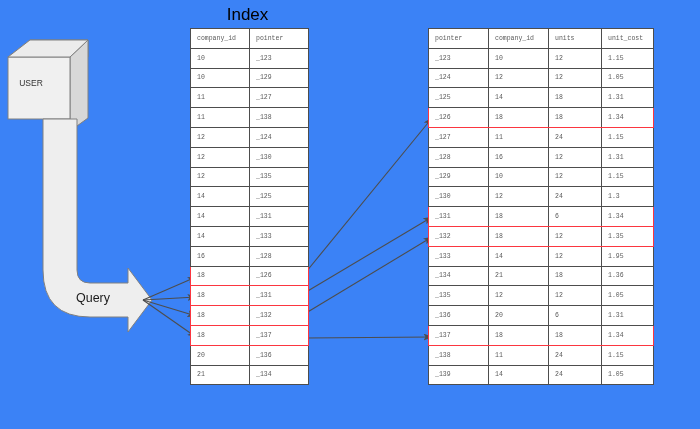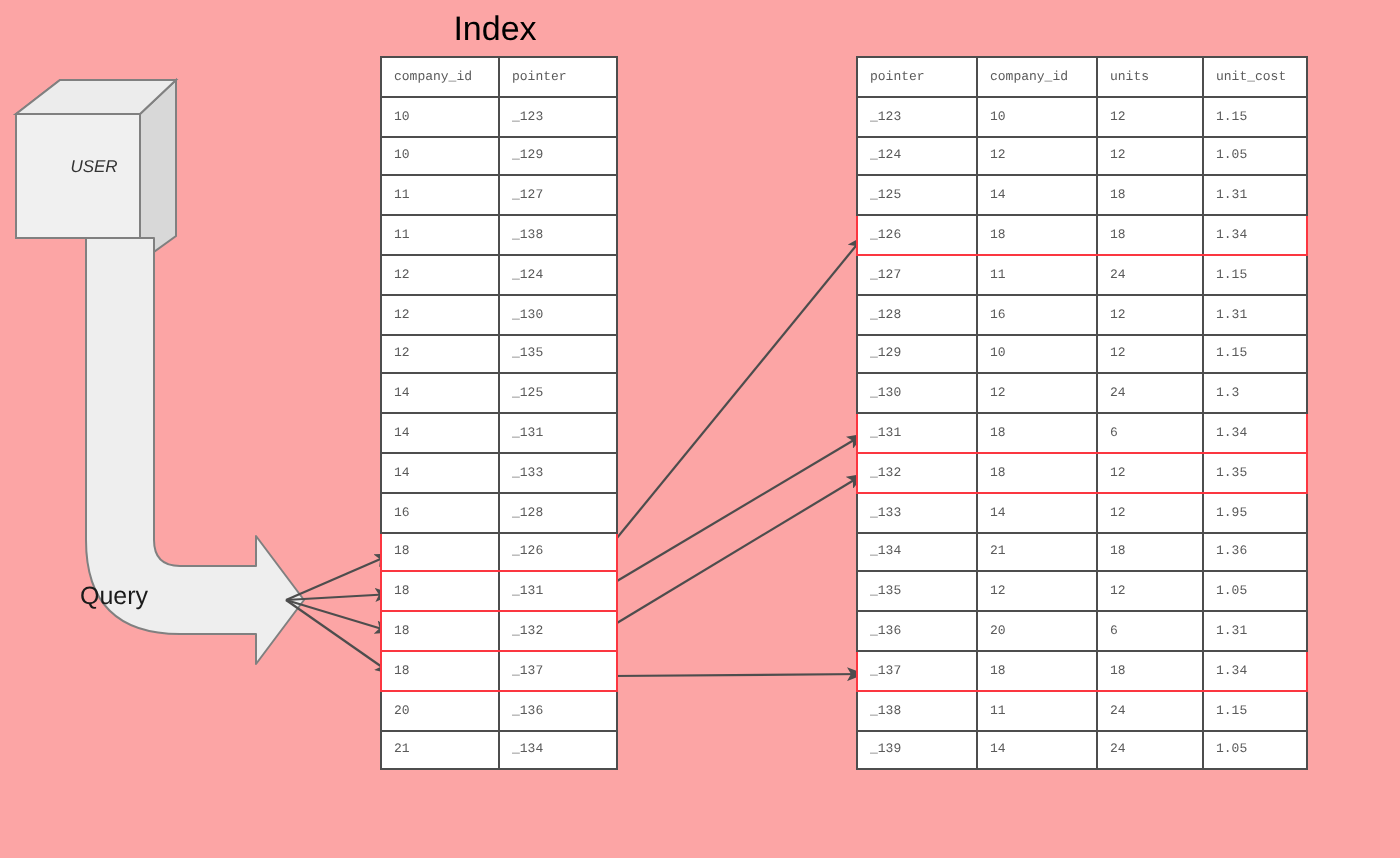--- a/index.html
+++ b/index.html
@@ -7,21 +7,21 @@
     padding: 0;
     background: #ffffff;
   }
   body {
     font-family: "Liberation Sans", sans-serif;
   }
   #canvas {
     position: relative;
     width: 700px;
     height: 429px;
-    background: #fca5a5;
+    background: #3b82f6;
     overflow: hidden;
   }
   .title {
     position: absolute;
     font-size: 17px;
     color: #000000;
     text-align: center;
     white-space: nowrap;
   }
   #index-title { left: 185px; top: 5px; width: 125px; }
@@ -66,35 +66,34 @@
   svg.overlay {
     position: absolute;
     left: 0;
     top: 0;
     width: 700px;
     height: 429px;
     pointer-events: none;
   }
   .user-label {
     position: absolute;
-    left: 16px;
+    left: 0;
     top: 78px;
     width: 62px;
     text-align: center;
     font-size: 8.5px;
     color: #333333;
     font-family: "Liberation Sans", sans-serif;
-    font-style: italic;
   }
   .query-label {
     position: absolute;
     left: 40px;
     top: 291px;
     width: 70px;
-    text-align: left;
+    text-align: right;
     font-size: 12.5px;
     color: #1a1a1a;
   }
 </style>
 </head>
 <body>
 
 <div id="canvas">
 
   <div class="title" id="index-title">Index</div>

